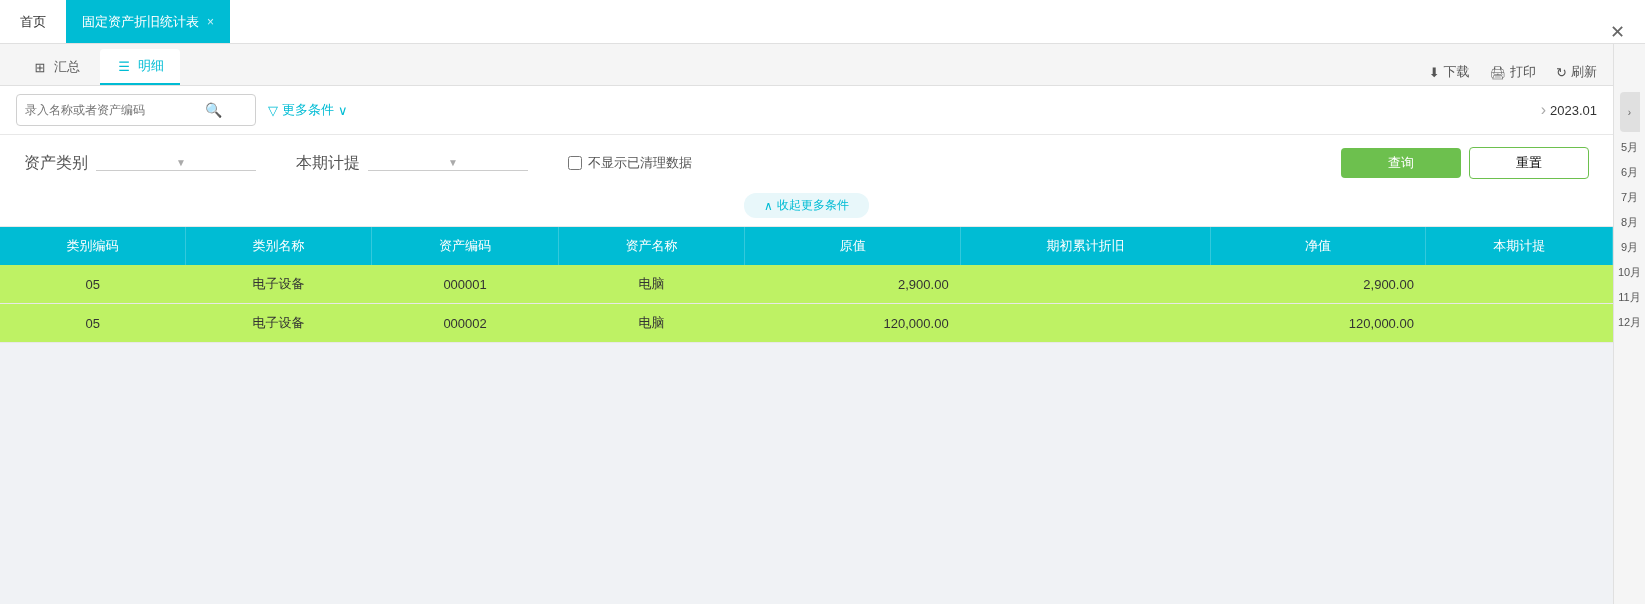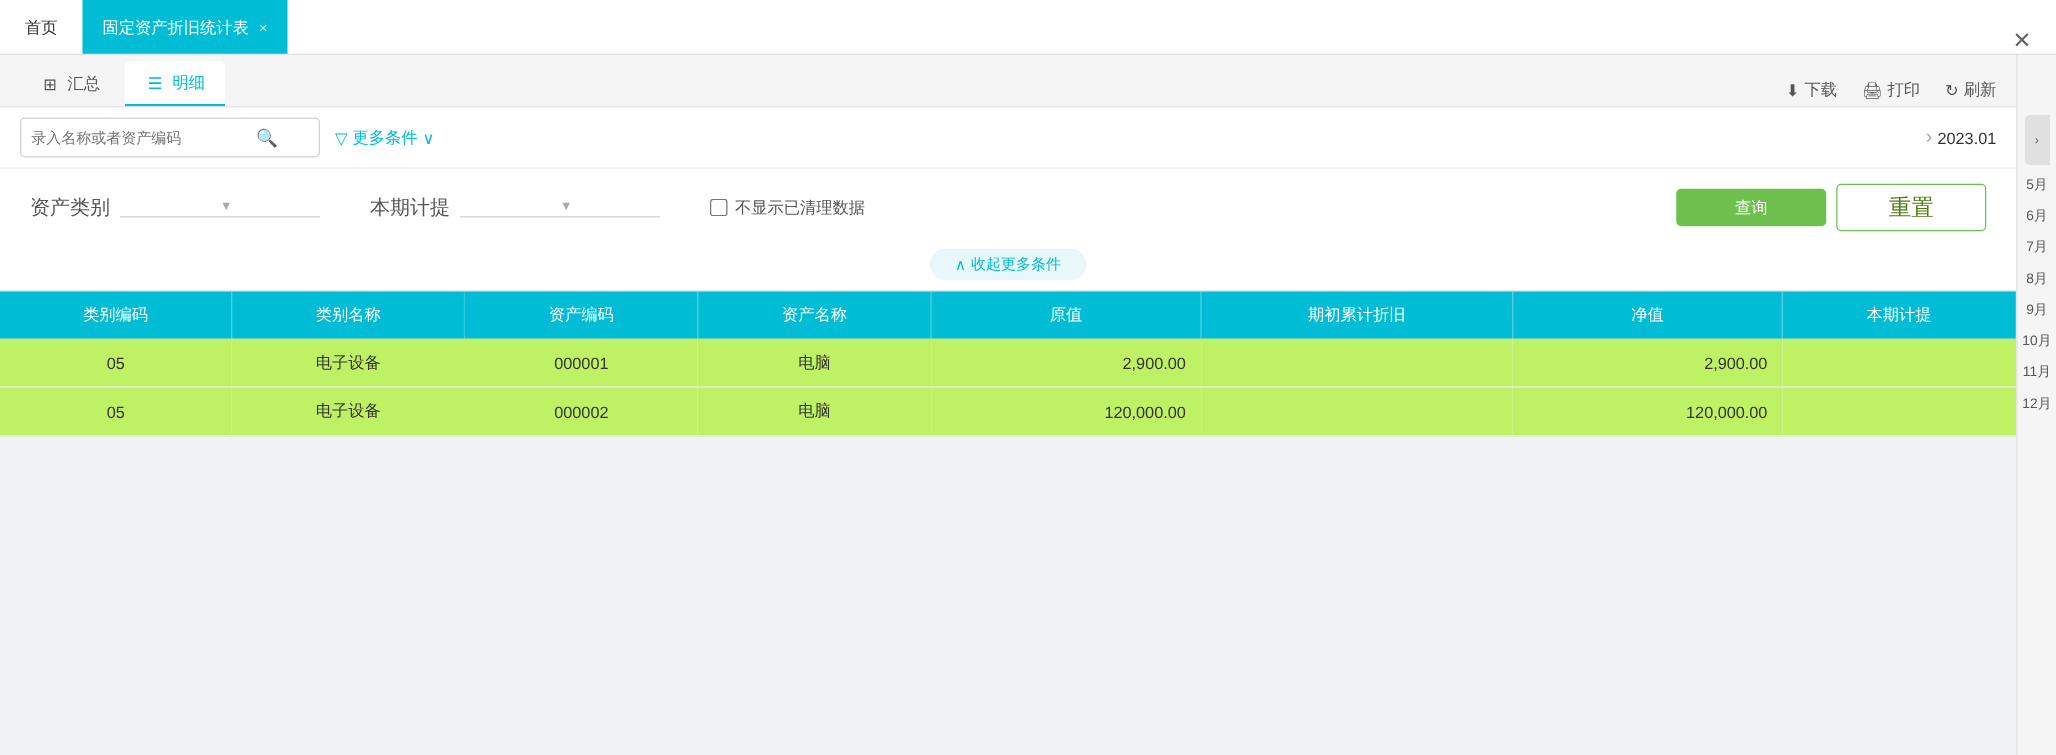--- a/index.html
+++ b/index.html
@@ -232,25 +232,25 @@
       color: #fff;
       border: none;
       border-radius: 4px;
       padding: 6px 32px;
       font-size: 13px;
       cursor: pointer;
       width: 120px;
     }
     .btn-reset {
       background: #fff;
-      color: #4d7c0f;
+      color: #000000;
       border: 1px solid #6dc04e;
       border-radius: 4px;
       padding: 6px 32px;
-      font-size: 18px;
+      font-size: 13px;
       cursor: pointer;
       width: 120px;
     }
     .collapse-bar {
       display: flex;
       justify-content: center;
       padding: 6px 0 4px 0;
     }
     .collapse-btn {
       background: #e8f7fa;

